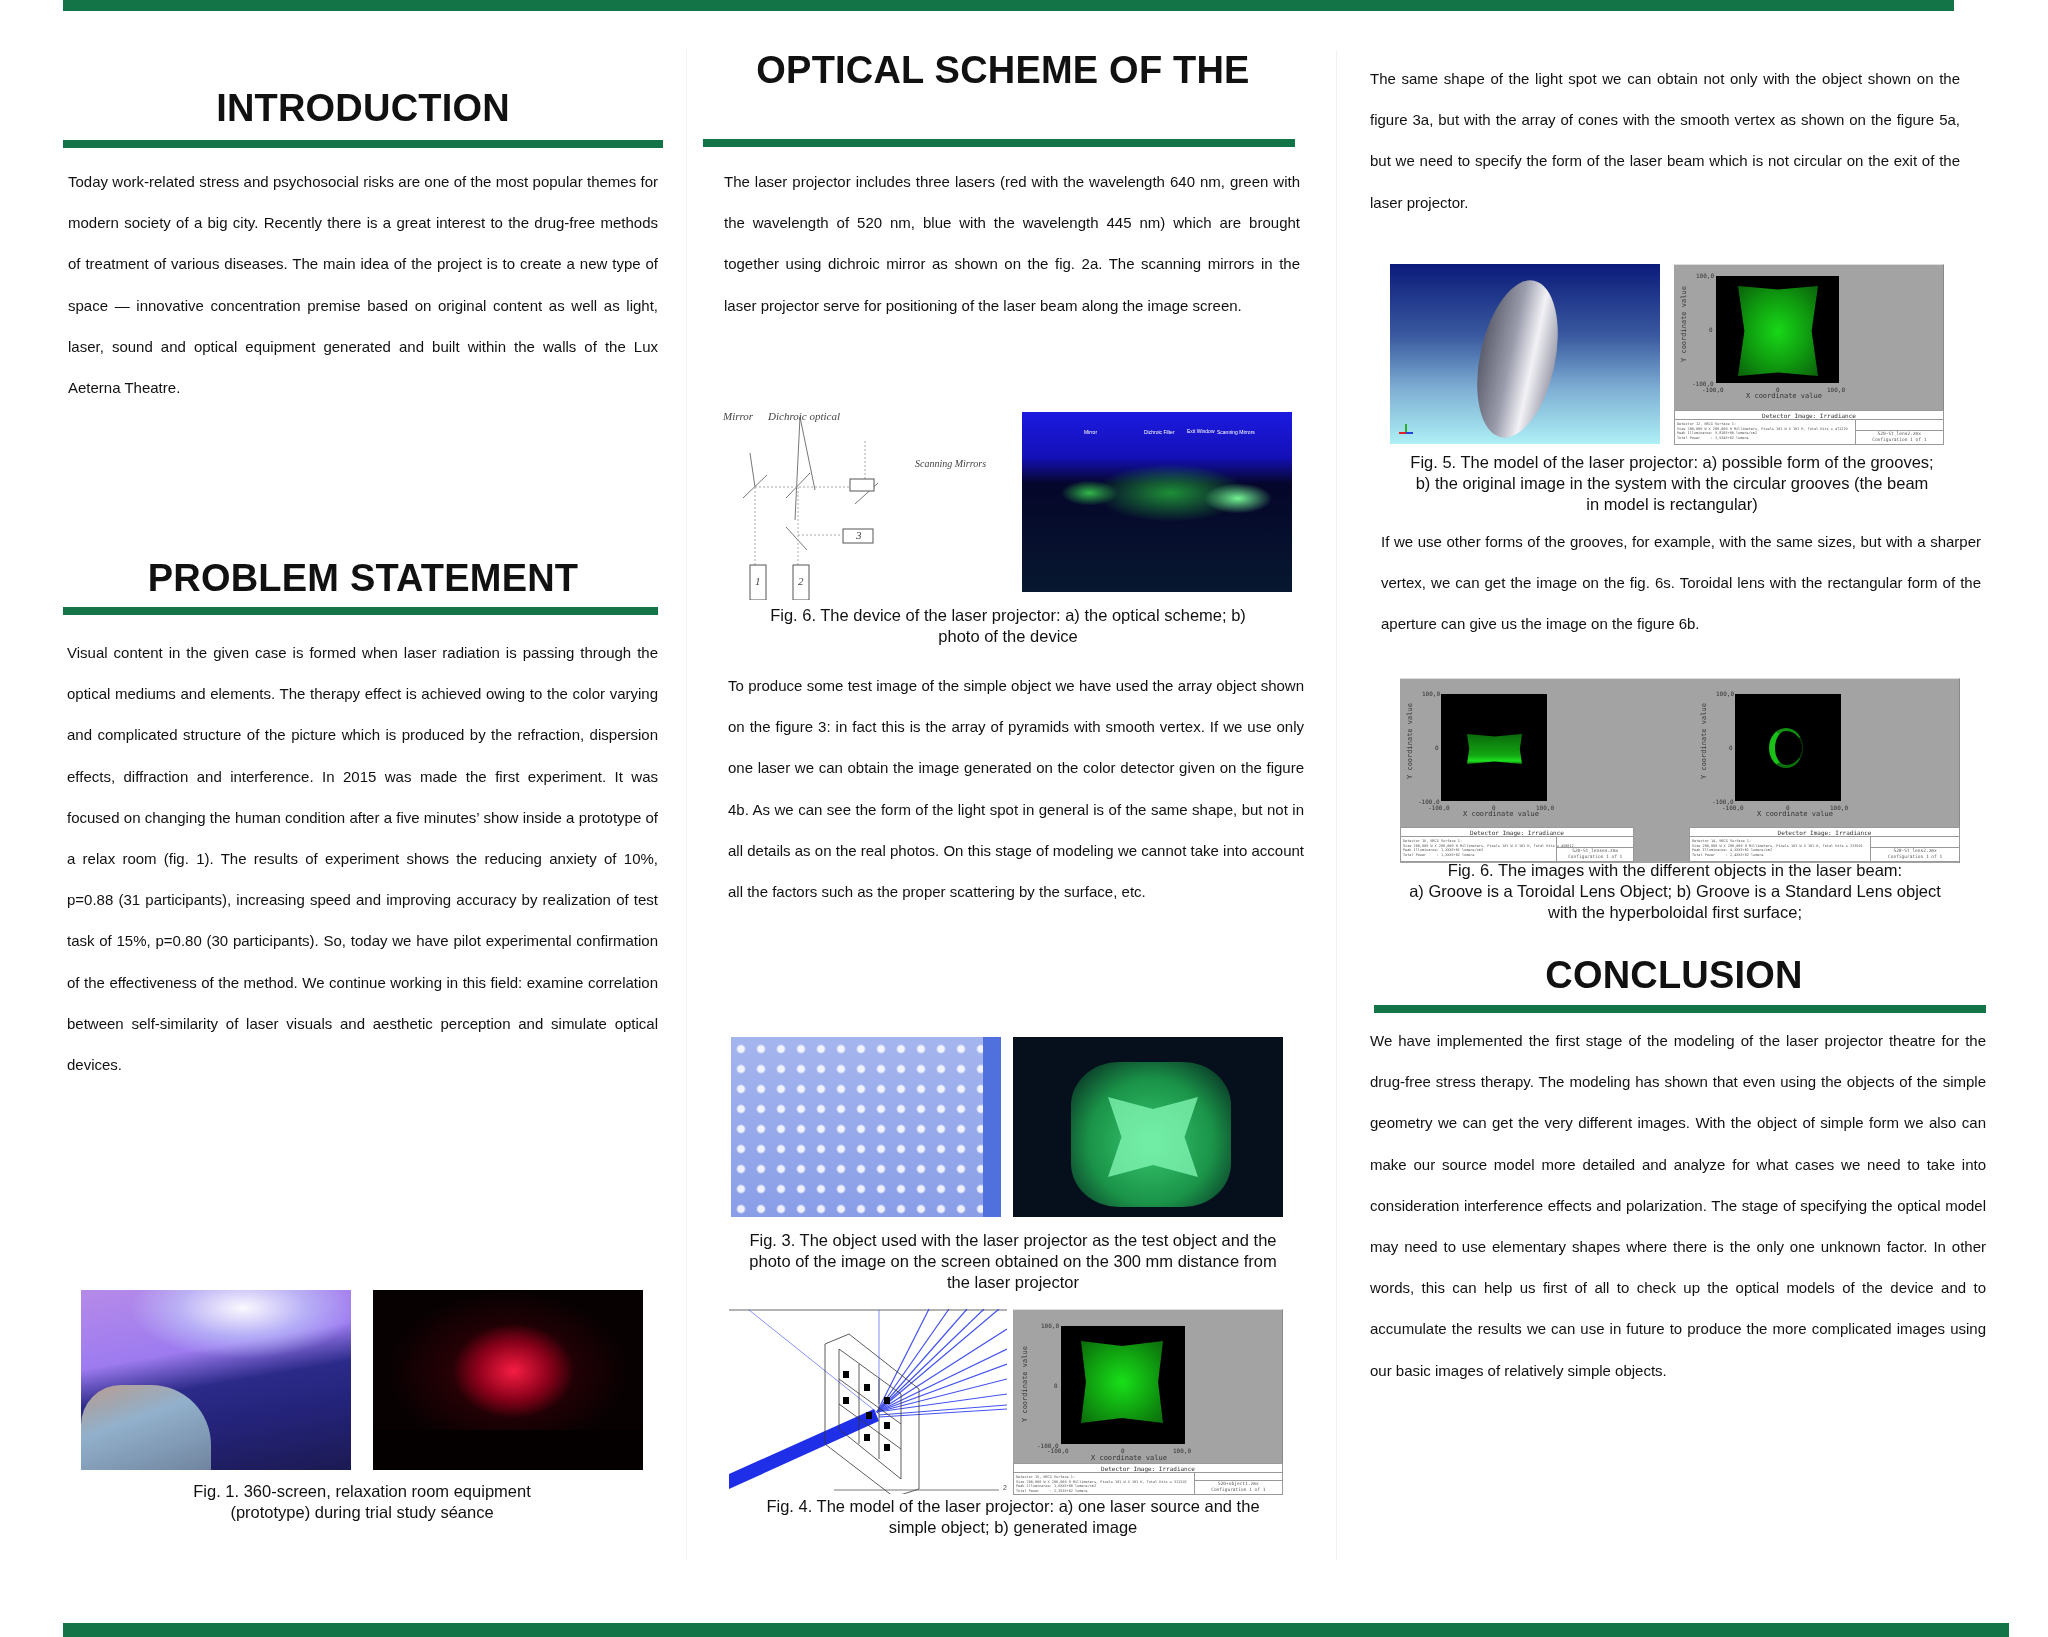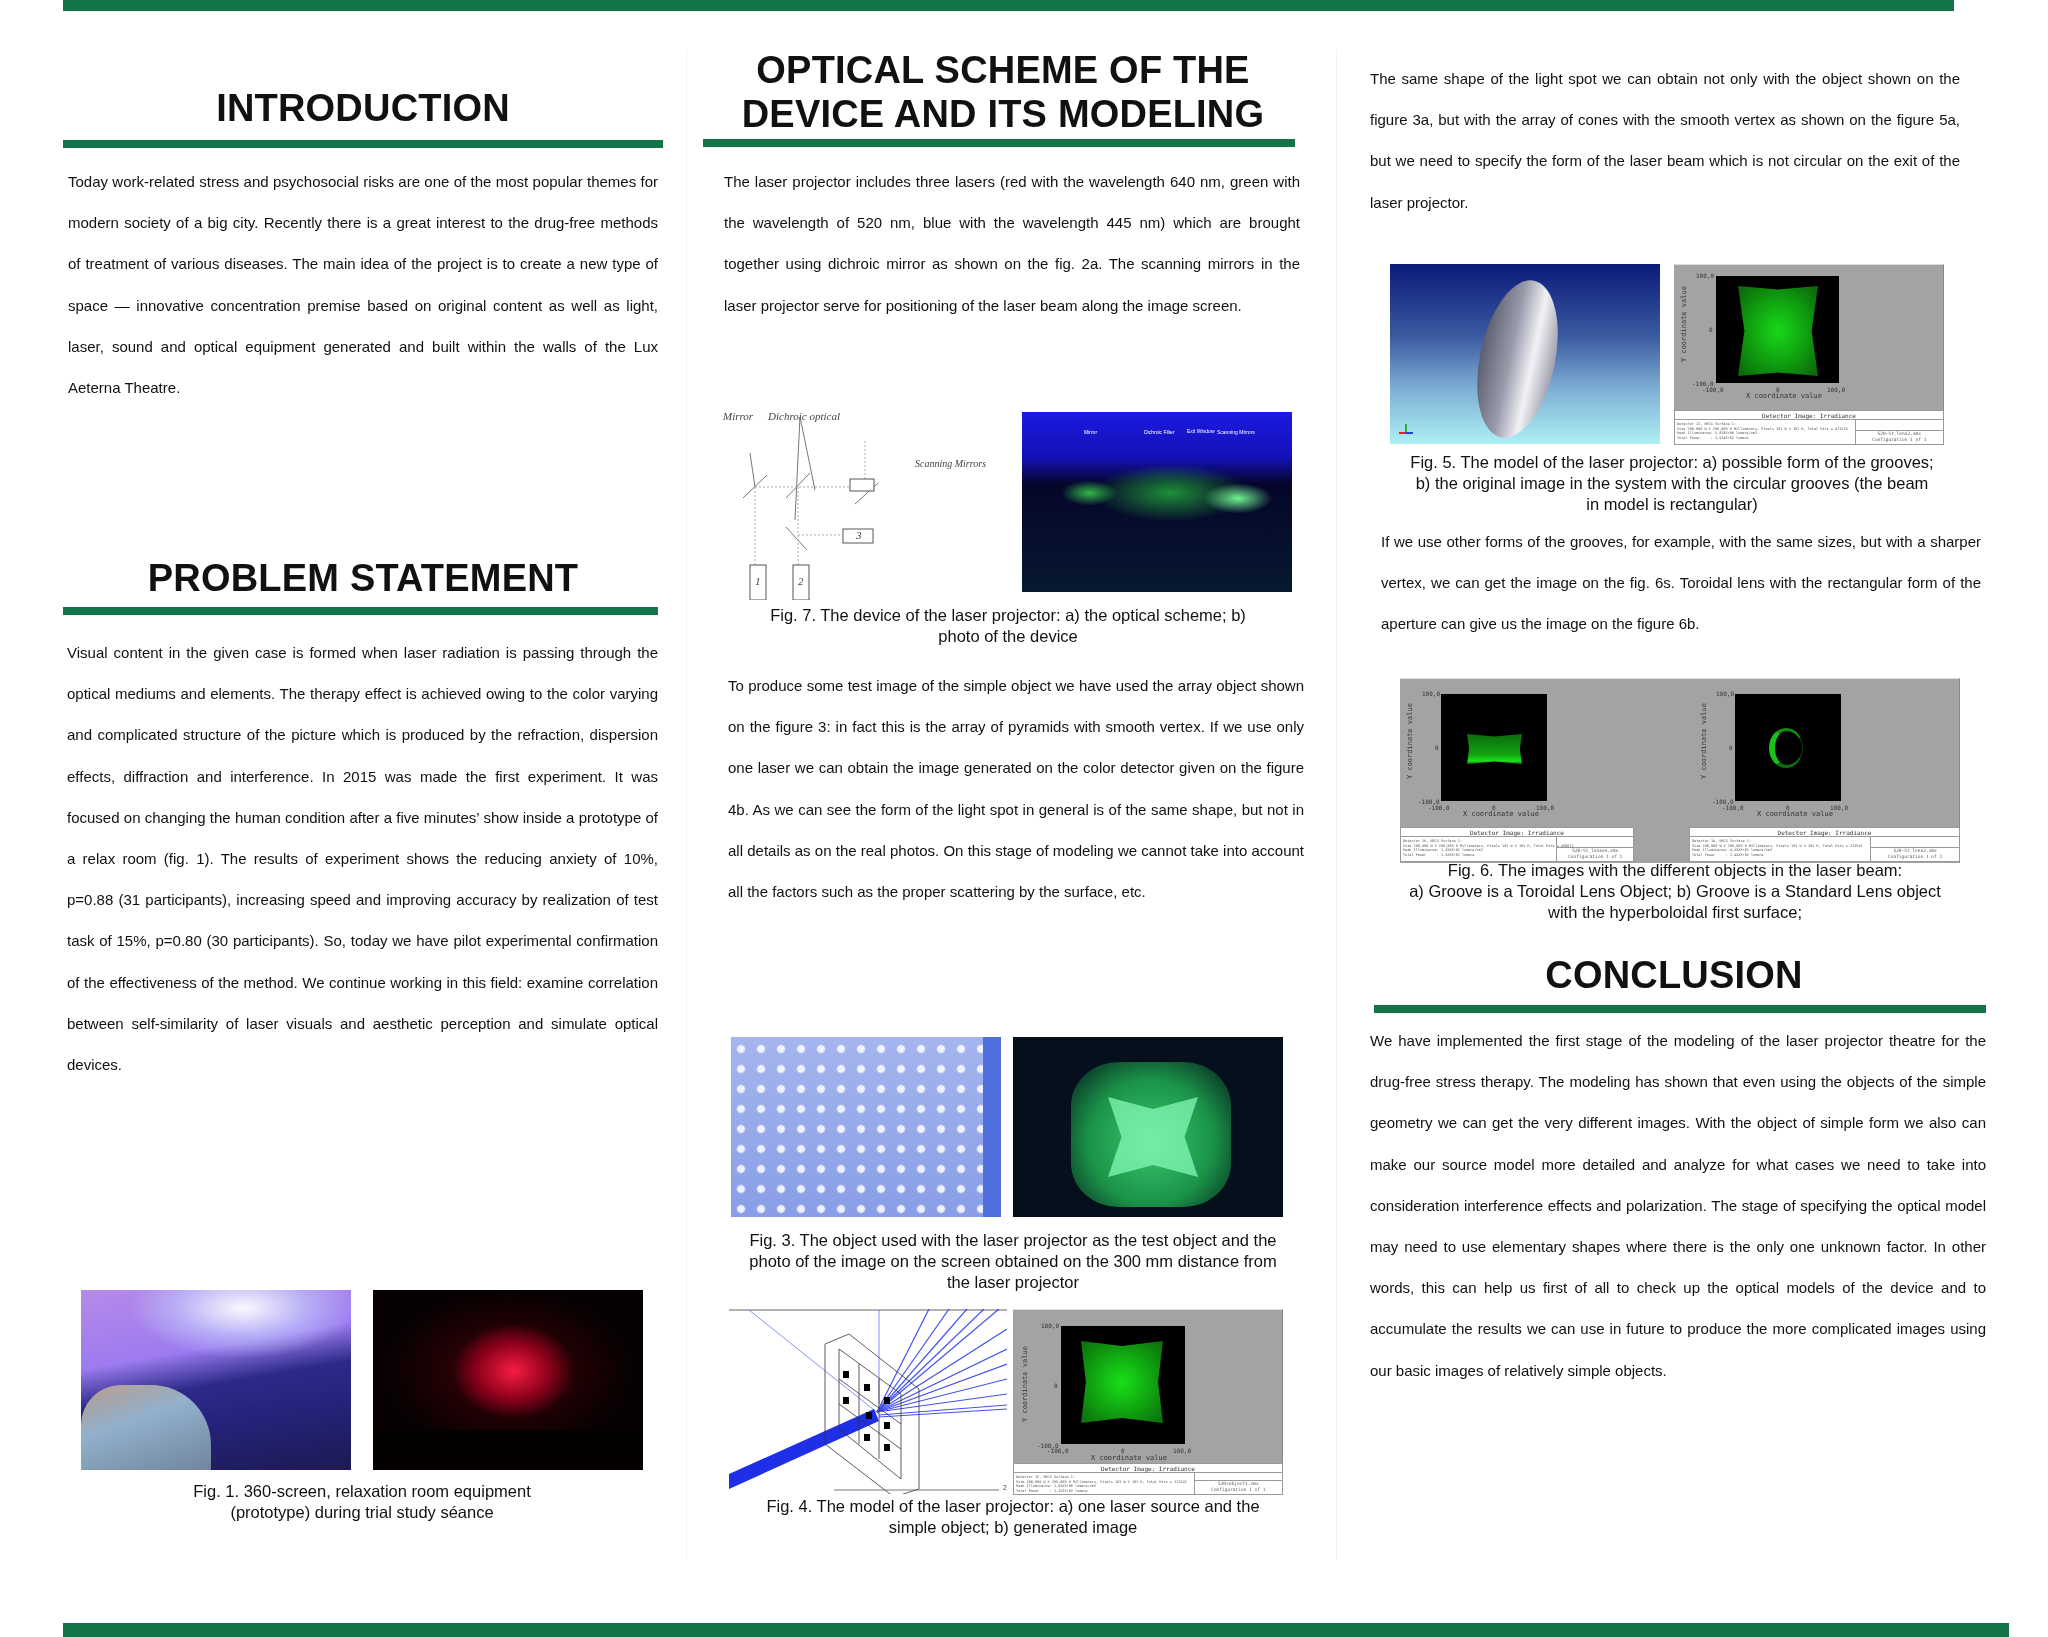--- a/index.html
+++ b/index.html
@@ -67,21 +67,20 @@
   </div>
   <div class="caption" style="left:81px; top:1481px; width:562px;">
     <div>Fig. 1. 360-screen, relaxation room equipment</div>
     <div>(prototype) during trial study séance</div>
   </div>
 </section>
 
 <section>
   <div class="heading" style="left:703px; top:48px; width:600px;">
     <div>OPTICAL SCHEME OF THE</div>
-    <div>DEVICE AND ITS MODELING</div>
   </div>
   <div class="rule" style="left:703px; top:139px; width:592px;"></div>
   <p class="para lastleft" style="left:724px; top:161px; width:576px;">The laser projector includes three lasers (red with the wavelength 640 nm, green with the wavelength of 520 nm, blue with the wavelength 445 nm) which are brought together using dichroic mirror as shown on the fig. 2a. The scanning mirrors in the laser projector serve for positioning of the laser beam along the image screen.</p>
 
   <div class="fig" style="left:720px; top:405px; width:300px; height:195px; background:#fff;">
     <svg width="300" height="195" viewBox="0 0 300 195">
       <g stroke="#777" stroke-width="1" fill="none">
         <line x1="30" y1="48" x2="35" y2="82"></line>
         <line x1="80" y1="12" x2="95" y2="85"></line>
         <line x1="80" y1="12" x2="75" y2="115"></line>
@@ -117,21 +116,21 @@
          radial-gradient(ellipse 18% 12% at 80% 48%, rgba(120,255,150,0.95), transparent 70%),
          radial-gradient(ellipse 35% 20% at 55% 45%, rgba(40,200,60,0.7), transparent 80%),
          radial-gradient(ellipse 15% 10% at 25% 45%, rgba(60,230,80,0.8), transparent 70%),
          linear-gradient(180deg, #1c1ae0 0%, #1410b8 25%, #05062a 40%, #071830 100%);">
     <span class="photo-label" style="left:62px; top:17px;">Mirror</span>
     <span class="photo-label" style="left:122px; top:17px;">Dichroic Filter</span>
     <span class="photo-label" style="left:165px; top:16px;">Exit Window</span>
     <span class="photo-label" style="left:195px; top:17px;">Scanning Mirrors</span>
   </div>
   <div class="caption" style="left:712px; top:605px; width:592px;">
-    <div>Fig. 7. The device of the laser projector: a) the optical scheme; b)</div>
+    <div>Fig. 6. The device of the laser projector: a) the optical scheme; b)</div>
     <div>photo of the device</div>
   </div>
 
   <p class="para lastleft" style="left:728px; top:665px; width:576px;">To produce some test image of the simple object we have used the array object shown on the figure 3: in fact this is the array of pyramids with smooth vertex. If we use only one laser we can obtain the image generated on the color detector given on the figure 4b. As we can see the form of the light spot in general is of the same shape, but not in all details as on the real photos. On this stage of modeling we cannot take into account all the factors such as the proper scattering by the surface, etc.</p>
 
   <div class="fig" style="left:731px; top:1037px; width:270px; height:180px;
        background:
          radial-gradient(circle at 50% 60%, rgba(255,255,255,0.85) 0 3px, transparent 5px) 0 0/20px 20px,
          linear-gradient(180deg, rgba(230,235,250,0.55), rgba(200,210,240,0.45)),
          #5573e0;">

